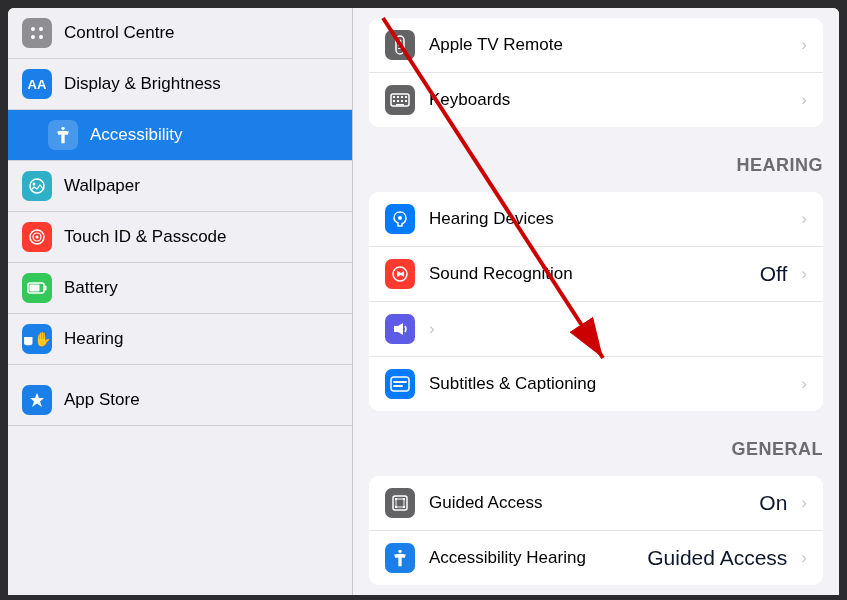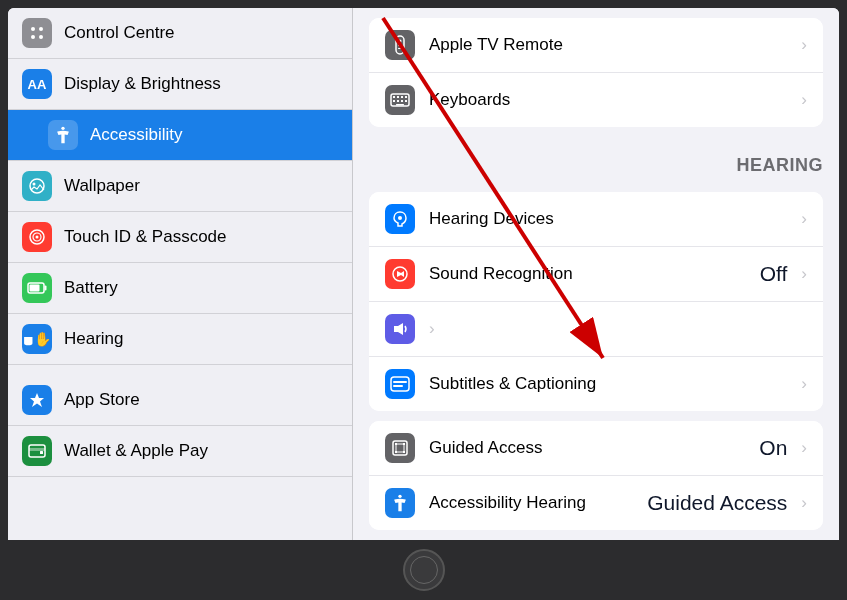--- a/index.html
+++ b/index.html
@@ -277,30 +277,20 @@
 
         <div class="sidebar-item">
           <div class="item-icon icon-blue-appstore">
             <svg width="18" height="18" viewBox="0 0 18 18" fill="white">
               <path d="M9 2 L11 7 L16 7 L12 10.5 L14 16 L9 12.5 L4 16 L6 10.5 L2 7 L7 7 Z" fill="white"></path>
             </svg>
           </div>
           <span class="item-label">App Store</span>
         </div>
 
-        <div class="sidebar-item">
-          <div class="item-icon" style="background:#1c8f3f;">
-            <svg width="18" height="14" viewBox="0 0 18 14" fill="none">
-              <rect x="1" y="1" width="16" height="12" rx="2" stroke="white" stroke-width="1.5" fill="none"></rect>
-              <rect x="1" y="4" width="16" height="3" fill="rgba(255,255,255,0.4)"></rect>
-              <rect x="12" y="7" width="3" height="3" rx="0.5" fill="white"></rect>
-            </svg>
-          </div>
-          <span class="item-label">Wallet &amp; Apple Pay</span>
-        </div>
       </div>
 
       <div class="main-panel">
 
         <div style="margin-top:10px;">
           <div class="section-group">
             <div class="panel-row">
               <div class="panel-icon icon-dark-gray">
                 <svg width="14" height="20" viewBox="0 0 14 20" fill="white">
                   <rect x="3" y="1" width="8" height="18" rx="4" stroke="white" stroke-width="1.5" fill="none"></rect>
@@ -374,20 +364,21 @@
                   <rect x="3" y="9" width="10" height="2" rx="1" fill="white"></rect>
                 </svg>
               </div>
               <span class="panel-label">Subtitles &amp; Captioning</span>
               <span class="panel-chevron">›</span>
             </div>
           </div>
         </div>
 
         <div>
+          <div class="section-header">GENERAL</div>
           <div class="section-group">
             <div class="panel-row guided-access-row" style="background:#fff;">
               <div class="panel-icon" style="background:#636366;">
                 <svg width="18" height="18" viewBox="0 0 18 18" fill="none">
                   <rect x="2" y="2" width="14" height="14" rx="2" stroke="white" stroke-width="1.5" fill="none"></rect>
                   <rect x="5" y="5" width="8" height="8" rx="1" stroke="white" stroke-width="1" fill="none"></rect>
                   <rect x="4" y="4" width="2" height="2" fill="white"></rect>
                   <rect x="12" y="4" width="2" height="2" fill="white"></rect>
                   <rect x="4" y="12" width="2" height="2" fill="white"></rect>
                   <rect x="12" y="12" width="2" height="2" fill="white"></rect>

